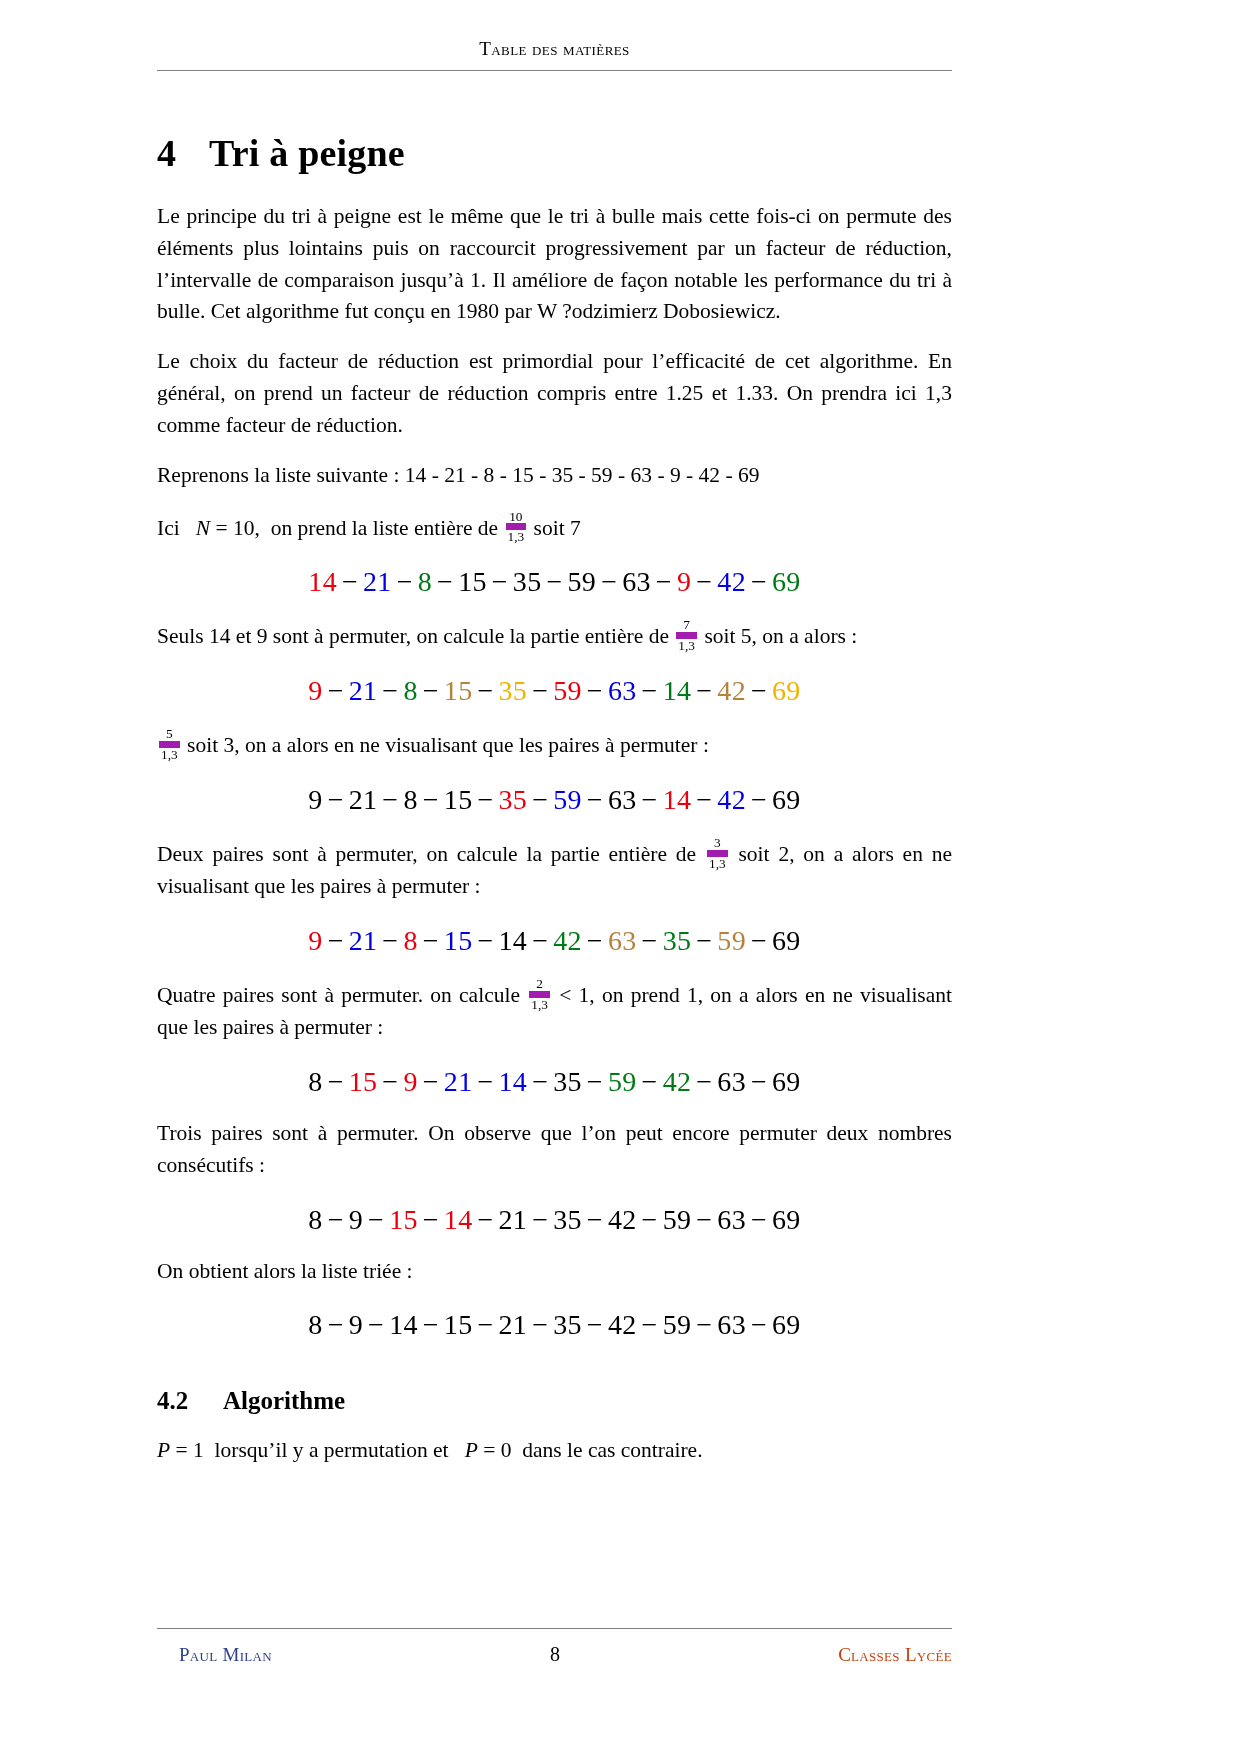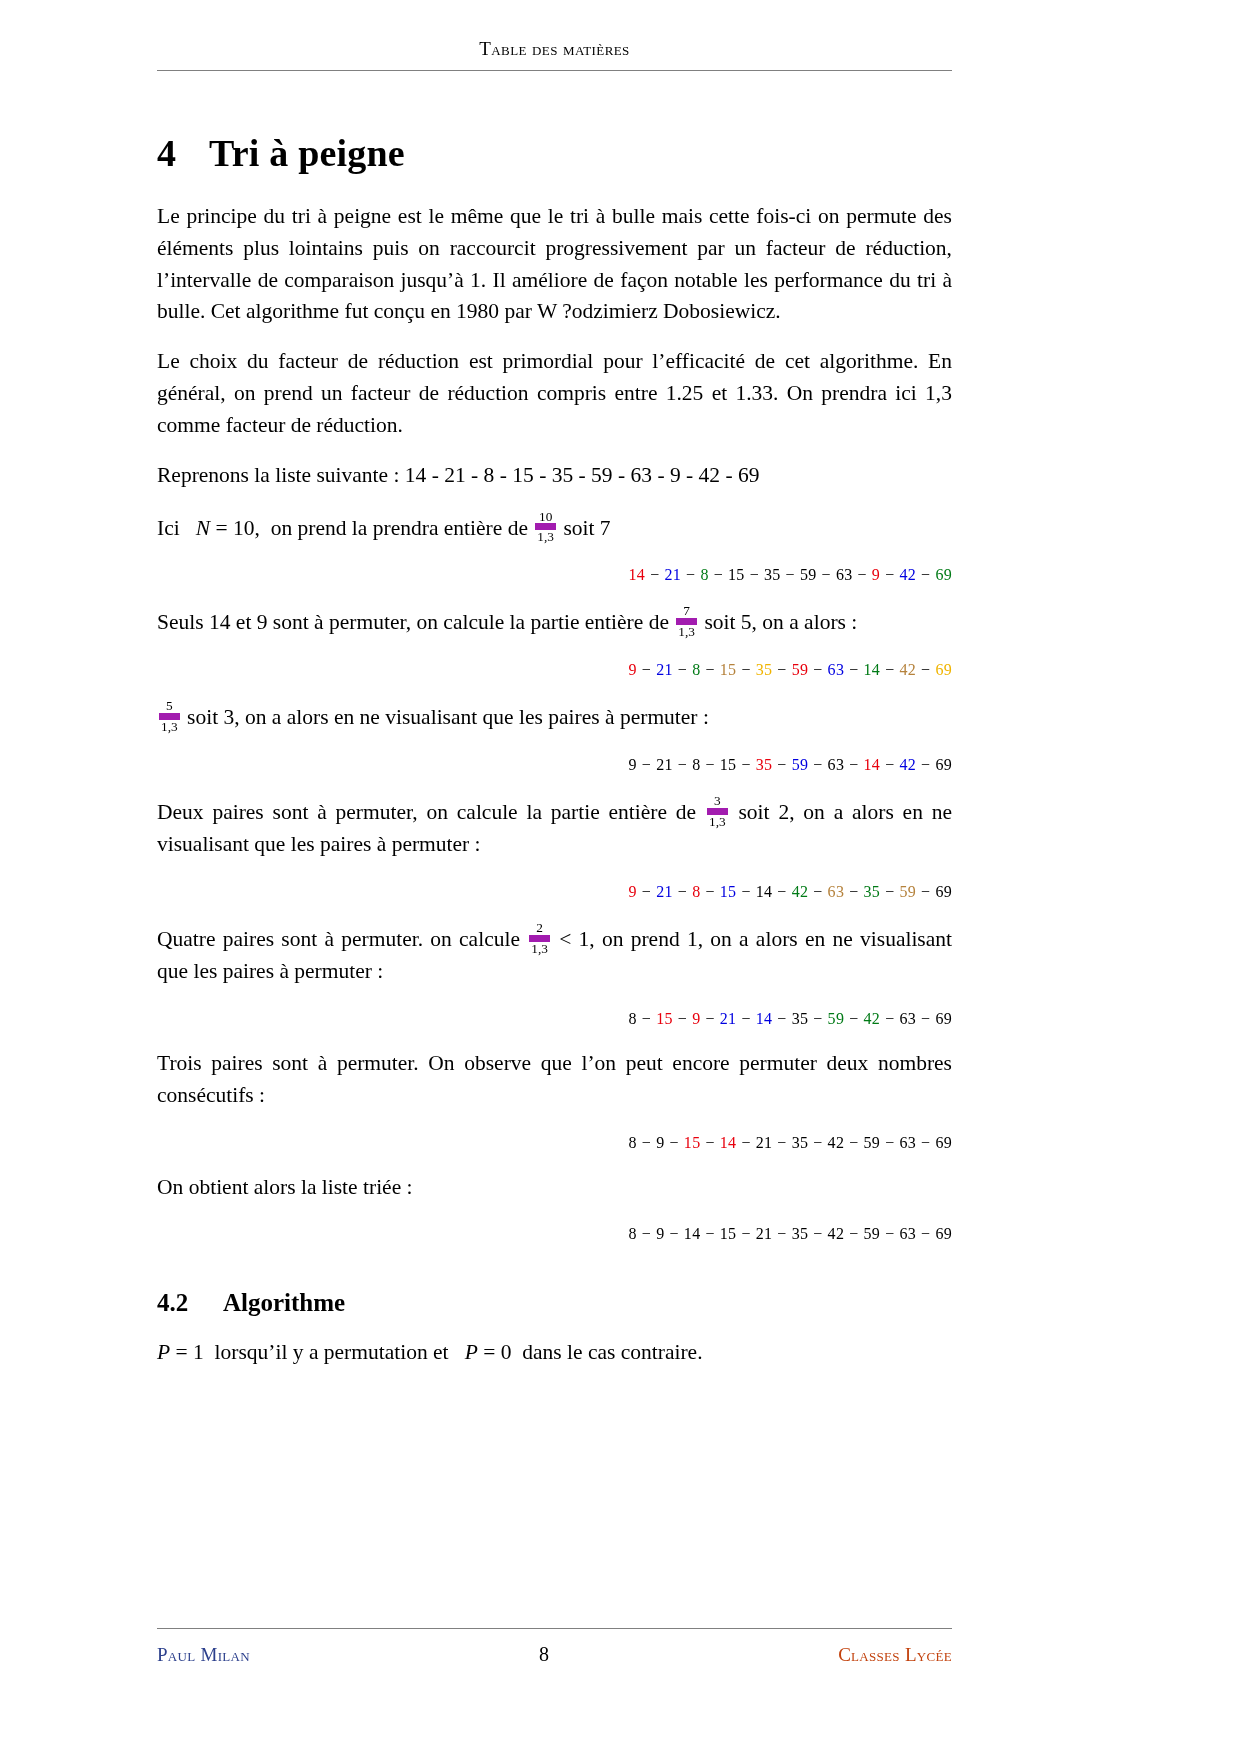--- a/index.html
+++ b/index.html
@@ -82,22 +82,22 @@
     text-align: center;
     font-size: 0.62em;
     line-height: 1.05;
     margin: 0 2px;
   }
   .frac .num-part { display: block; padding: 0 2px; }
   .frac .den-part { display: block; border-top: 7px solid #a21caf; padding: 0 2px; }
 
   
   .mathline {
-    text-align: right;
-    font-size: 16px;
+    text-align: center;
+    font-size: 28px;
     margin: 22px 0 20px 0;
     letter-spacing: 0.3px;
   }
   .mathline .op { color: #000000; padding: 0 5px; }
 
   
   .footer-wrap {
     position: absolute;
     left: 157px;
     top: 1628px;
@@ -108,20 +108,21 @@
     border-top: 1.6px solid #808080;
     margin: 0;
     width: 795px;
   }
   .footer-row {
     display: flex;
     align-items: baseline;
     justify-content: space-between;
     margin-top: 14px;
     font-size: 19px;
+    margin-left: 22px;
   }
   .footer-left { color: #2b3f8c; font-variant: small-caps; letter-spacing: 0.3px; }
   .footer-center { color: #000000; font-size: 20px; }
   .footer-right { color: #c2410c; font-variant: small-caps; letter-spacing: 0.3px; font-family: Liberation Serif, serif; }
 </style>
 </head>
 <body>
 
 <div class="page">
   <div class="content">
@@ -137,21 +138,21 @@
 
     <p class="body">Le principe du tri à peigne est le même que le tri à bulle mais cette fois-ci on permute des éléments plus lointains puis on raccourcit progressivement par un facteur de réduction, l’intervalle de comparaison jusqu’à 1. Il améliore de façon notable les performance du tri à bulle. Cet algorithme fut conçu en 1980 par W ?odzimierz Dobosiewicz.</p>
     <p class="body">Le choix du facteur de réduction est primordial pour l’efficacité de cet algorithme. En général, on prend un facteur de réduction compris entre 1.25 et 1.33. On prendra ici 1,3 comme facteur de réduction.</p>
 
 
     <p class="body nojust">Reprenons la liste suivante :  14 - 21 - 8 - 15 - 35 - 59 - 63 - 9 - 42 - 69</p>
 
     <p class="body nojust">
       <span>Ici</span>&nbsp;&nbsp;
       <span class="mi">N</span>&nbsp;<span>= 10,</span>&nbsp;
-      <span>on prend la prendra entière de</span>
+      <span>on prend la liste entière de</span>
       <span class="frac"><span class="num-part">10</span><span class="den-part">1,3</span></span>
       <span>soit 7</span>
     </p>
 
     <div class="mathline"><span style="color: rgb(232, 0, 13);">14</span><span class="op">−</span><span style="color: rgb(0, 0, 224);">21</span><span class="op">−</span><span style="color: rgb(0, 122, 22);">8</span><span class="op">−</span><span style="color: rgb(0, 0, 0);">15</span><span class="op">−</span><span style="color: rgb(0, 0, 0);">35</span><span class="op">−</span><span style="color: rgb(0, 0, 0);">59</span><span class="op">−</span><span style="color: rgb(0, 0, 0);">63</span><span class="op">−</span><span style="color: rgb(232, 0, 13);">9</span><span class="op">−</span><span style="color: rgb(0, 0, 224);">42</span><span class="op">−</span><span style="color: rgb(0, 122, 22);">69</span></div>
 
     <p class="body">
       <span>Seuls 14 et 9 sont à permuter, on calcule la partie entière de</span>
       <span class="frac"><span class="num-part">7</span><span class="den-part">1,3</span></span>
       <span>soit 5, on a alors :</span>

